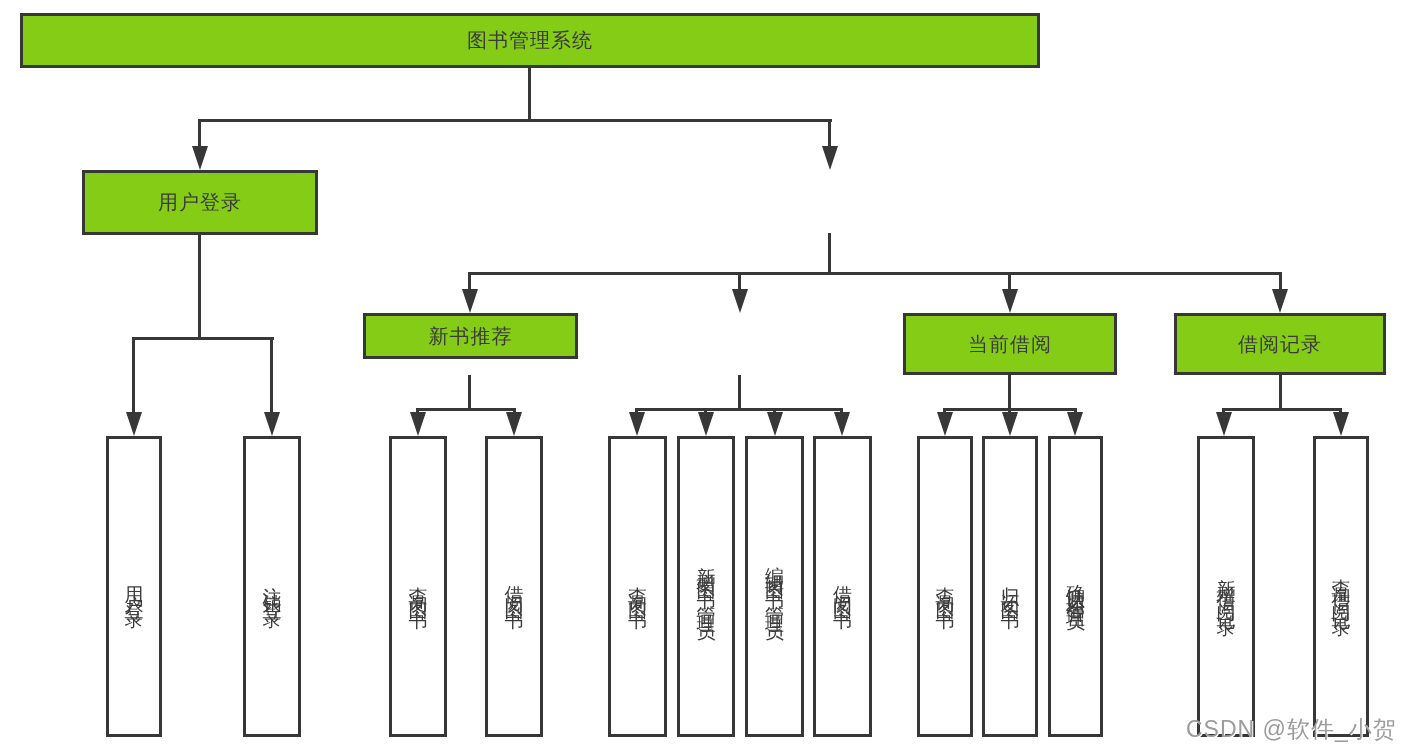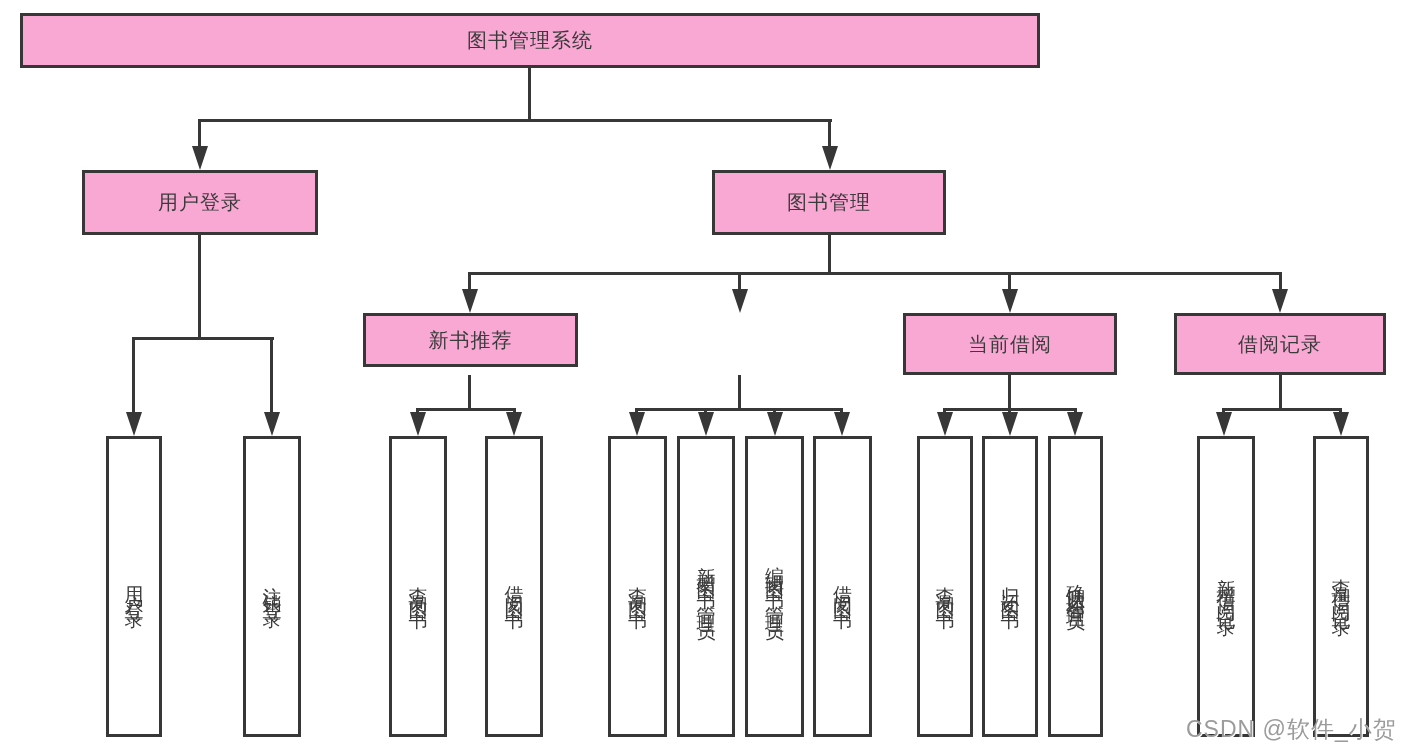--- a/index.html
+++ b/index.html
@@ -6,21 +6,21 @@
   .canvas{
     position:relative;
     width:1405px;height:747px;
     background:#ffffff;
     font-family:"Liberation Sans", sans-serif;
     overflow:hidden;
   }
   .box{
     position:absolute;
     box-sizing:border-box;
-    background:#f9a8d4;
+    background:#84cc16;
     border:3px solid #373737;
     display:flex;
     align-items:center;
     justify-content:center;
     color:#3b3b3b;
     font-size:20px;
     letter-spacing:1px;
   }
   .leaf{
     position:absolute;
@@ -76,43 +76,40 @@
   <div class="vline" style="left:528px;top:68px;width:3px;height:54px;"></div>
   <div class="hline" style="left:198px;top:119px;width:634px;height:3px;"></div>
   <div class="vline" style="left:198px;top:122px;width:3px;height:28px;"></div>
   <div class="arrow" style="left:192px;top:146px;"></div>
   <div class="vline" style="left:828px;top:122px;width:3px;height:28px;"></div>
   <div class="arrow" style="left:822px;top:146px;"></div>
 
   <div class="box" style="left:82px;top:170px;width:236px;height:65px;">
     <span>用户登录</span>
   </div>
-  <div class="box" style="left:712px;top:170px;width:234px;height:65px;">
-    <span>图书管理</span>
-  </div>
 
   <div class="vline" style="left:198px;top:235px;width:3px;height:105px;"></div>
   <div class="hline" style="left:132px;top:337px;width:142px;height:3px;"></div>
   <div class="vline" style="left:132px;top:340px;width:3px;height:74px;"></div>
   <div class="arrow" style="left:126px;top:412px;"></div>
   <div class="vline" style="left:270px;top:340px;width:3px;height:74px;"></div>
   <div class="arrow" style="left:264px;top:412px;"></div>
 
   <div class="vline" style="left:828px;top:233px;width:3px;height:42px;"></div>
   <div class="hline" style="left:468px;top:272px;width:814px;height:3px;"></div>
   <div class="vline" style="left:468px;top:275px;width:3px;height:16px;"></div>
   <div class="arrow" style="left:462px;top:289px;"></div>
   <div class="vline" style="left:738px;top:275px;width:3px;height:16px;"></div>
   <div class="arrow" style="left:732px;top:289px;"></div>
   <div class="vline" style="left:1008px;top:275px;width:3px;height:16px;"></div>
   <div class="arrow" style="left:1002px;top:289px;"></div>
   <div class="vline" style="left:1279px;top:275px;width:3px;height:16px;"></div>
   <div class="arrow" style="left:1272px;top:289px;"></div>
 
-  <div class="box" style="left:363px;top:313px;width:215px;height:54px;">
+  <div class="box" style="left:363px;top:313px;width:215px;height:46px;">
     <span>新书推荐</span>
   </div>
   <div class="box" style="left:903px;top:313px;width:214px;height:62px;">
     <span>当前借阅</span>
   </div>
   <div class="box" style="left:1174px;top:313px;width:212px;height:62px;">
     <span>借阅记录</span>
   </div>
 
   <div class="vline" style="left:468px;top:375px;width:3px;height:36px;"></div>

